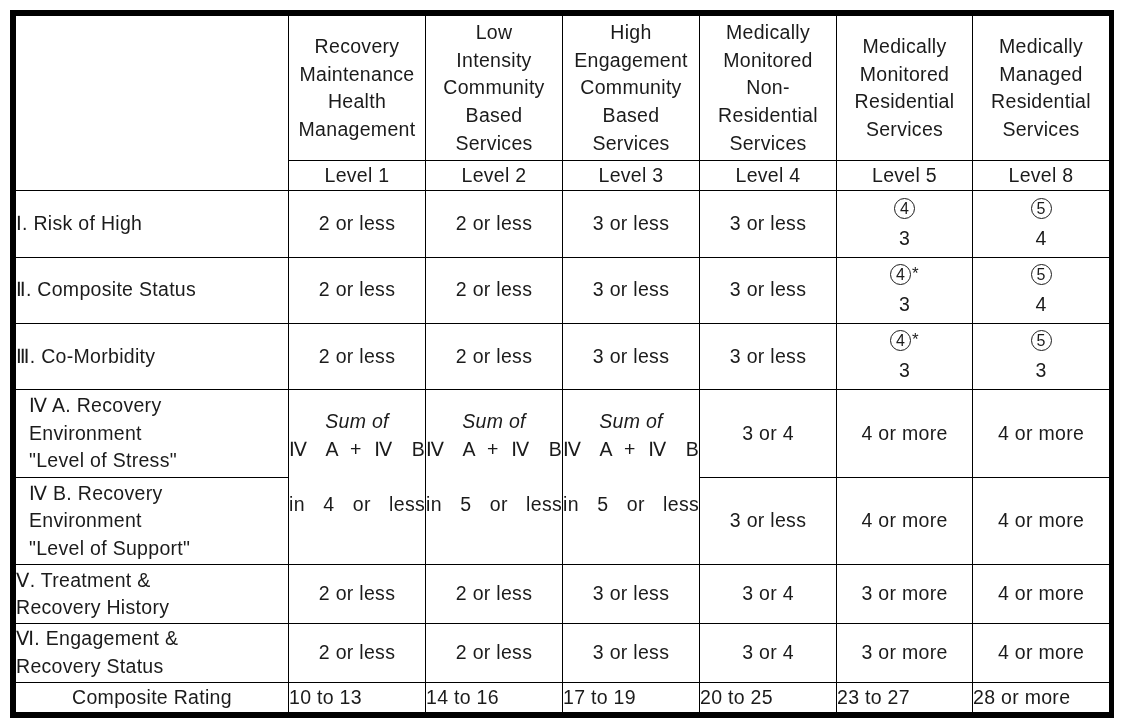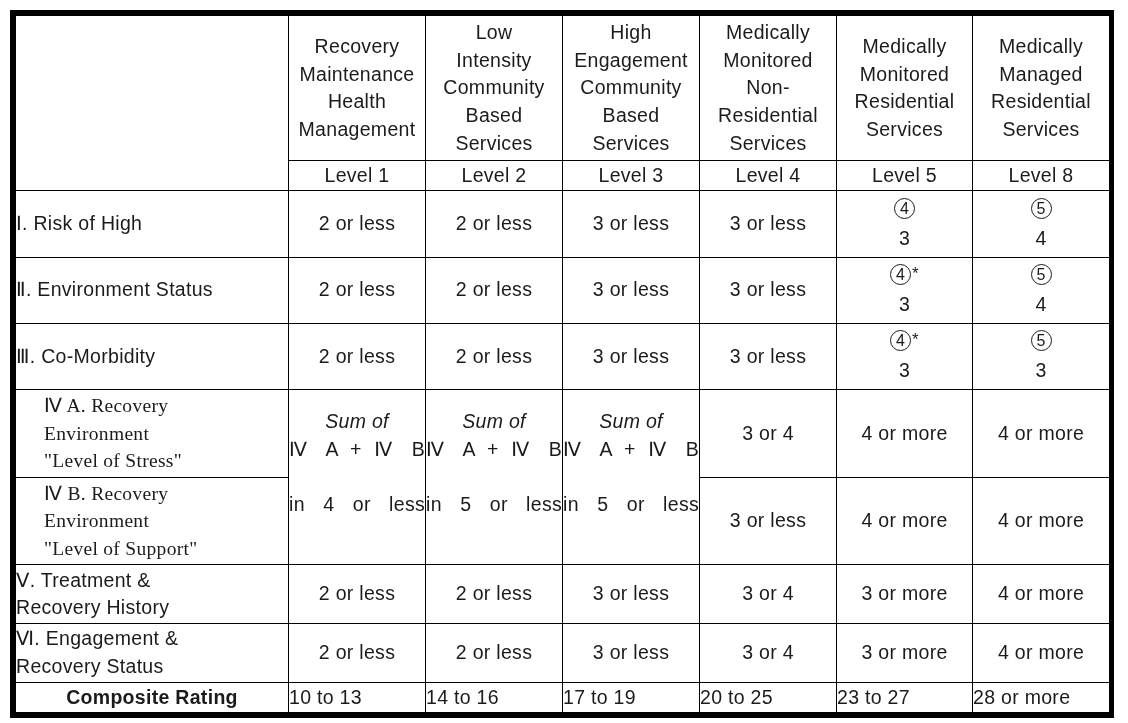--- a/index.html
+++ b/index.html
@@ -85,22 +85,21 @@
 
   
   td.rowlabel {
     text-align: left;
     padding: 5px 6px 5px 13px;
     font-size: 20px;
     line-height: 1.46;
     white-space: pre-line;
   }
   td.rowlabel.indent-block {
-    padding-left: 28px;
-    font-family: Liberation Serif, serif;
+    padding-left: 13px;
   }
 
   
   td.val {
     text-align: center;
     font-size: 19.5px;
     letter-spacing: 0.6px;
   }
 
   
@@ -155,21 +154,21 @@
   }
   .sum-line::after {
     content: "";
     display: inline-block;
     width: 100%;
   }
 
   
   td.composite-label {
     text-align: center;
-    font-weight: bold;
+    font-weight: normal;
     font-size: 20.5px;
     padding: 1px 0 3px 0;
     letter-spacing: 0.3px;
   }
   td.composite-val {
     font-size: 19.5px;
     padding: 1px 0 3px 0;
     letter-spacing: 0.6px;
   }
 </style>
@@ -249,21 +248,21 @@
           <div class="stack">
             <span class="top">
                 <span class="circled">5</span>
               </span>
             <span>4</span>
           </div>
         </td>
       </tr>
 
       <tr>
-        <td class="rowlabel">Ⅱ. Environment Status</td>
+        <td class="rowlabel">Ⅱ. Composite Status</td>
         <td class="val">2 or less</td>
         <td class="val">2 or less</td>
         <td class="val">3 or less</td>
         <td class="val">3 or less</td>
         <td class="val">
           <div class="stack">
             <span class="top">
                 <span class="circled">4</span>
                 <span class="star">*</span>
               </span>

